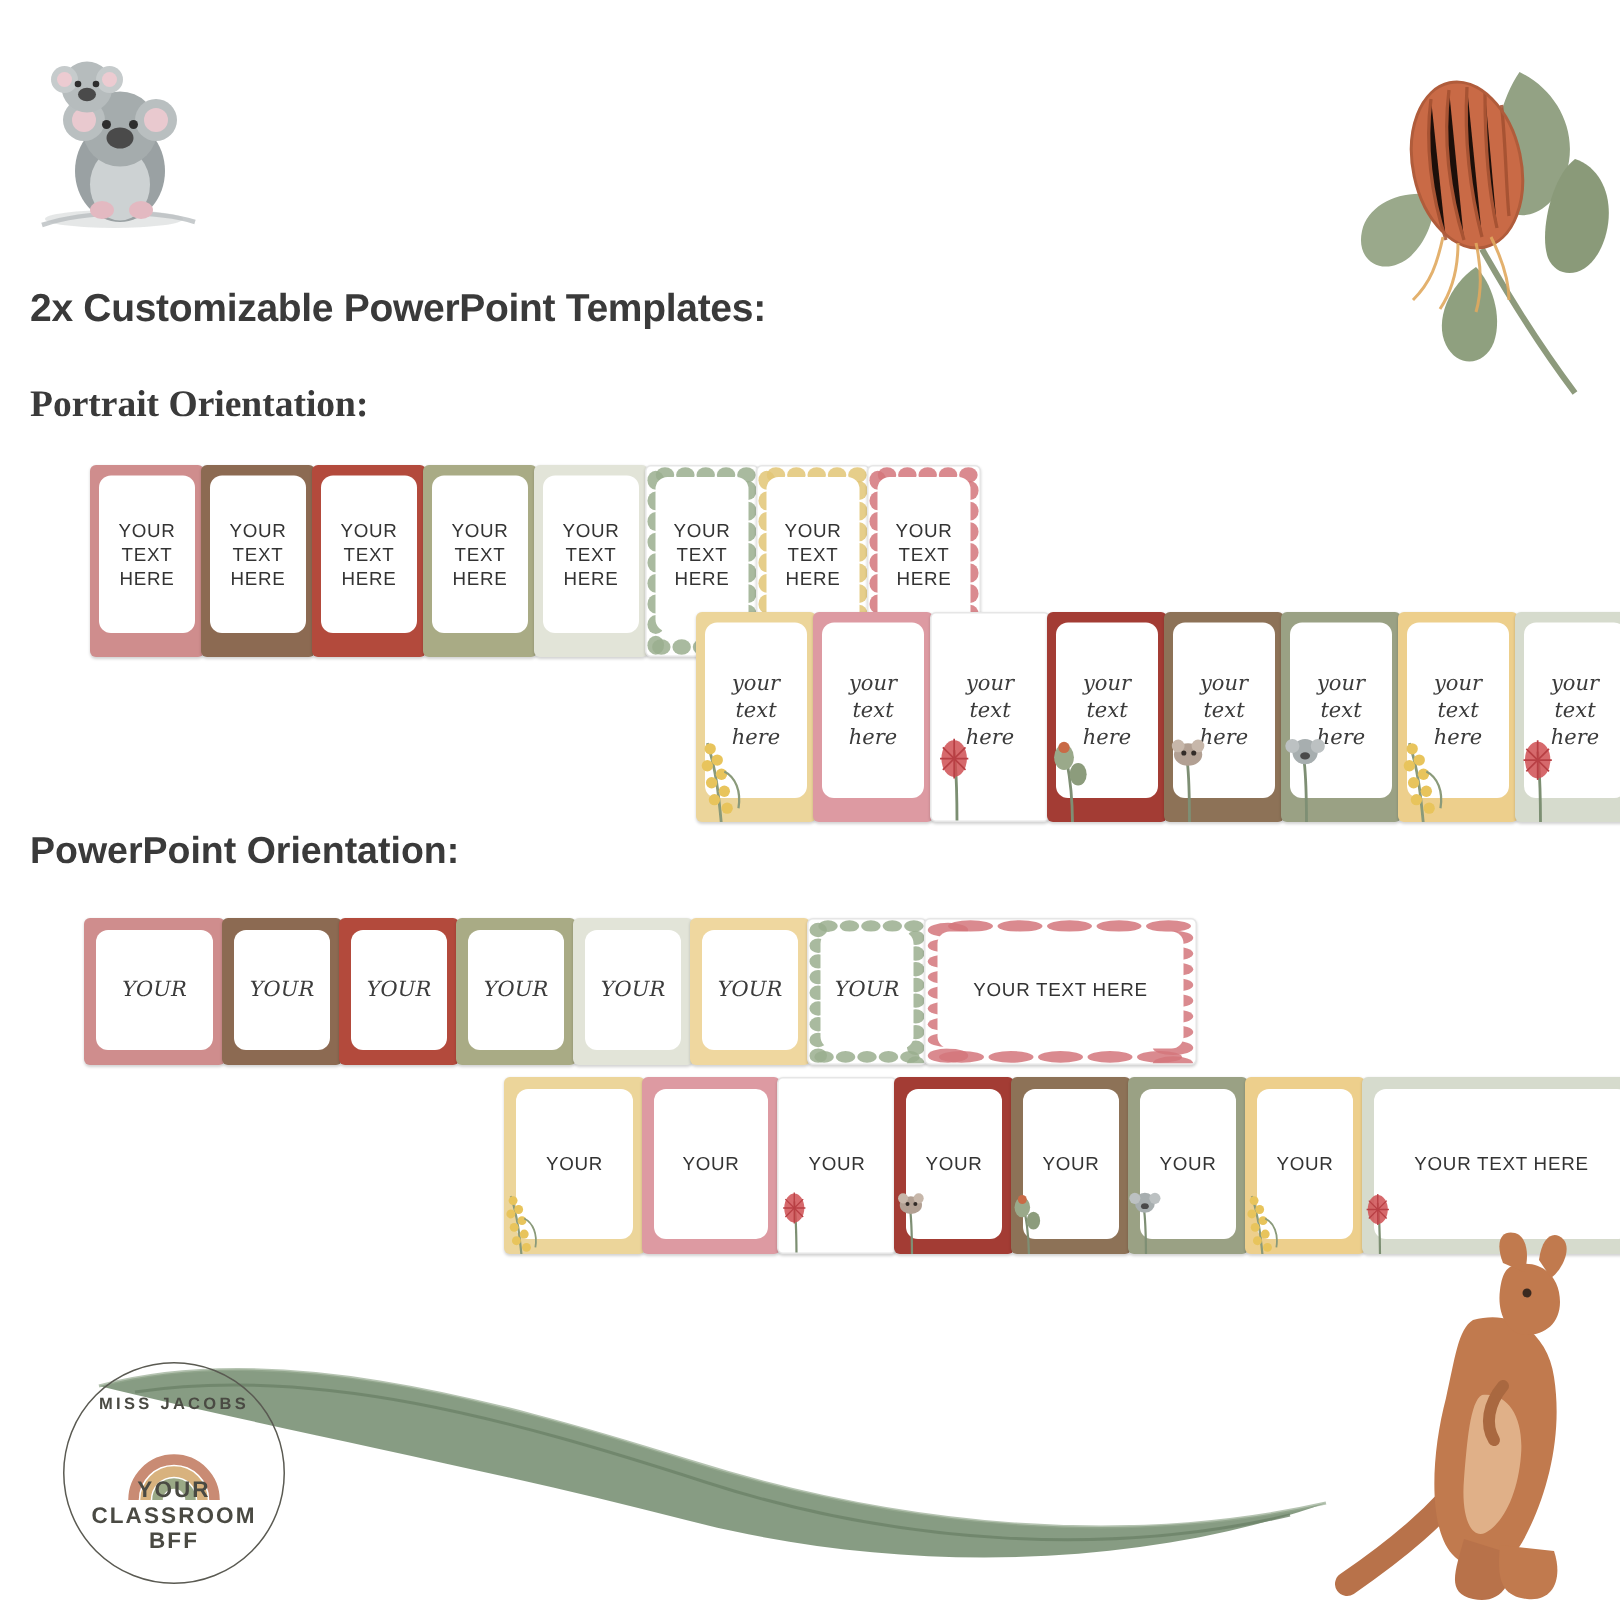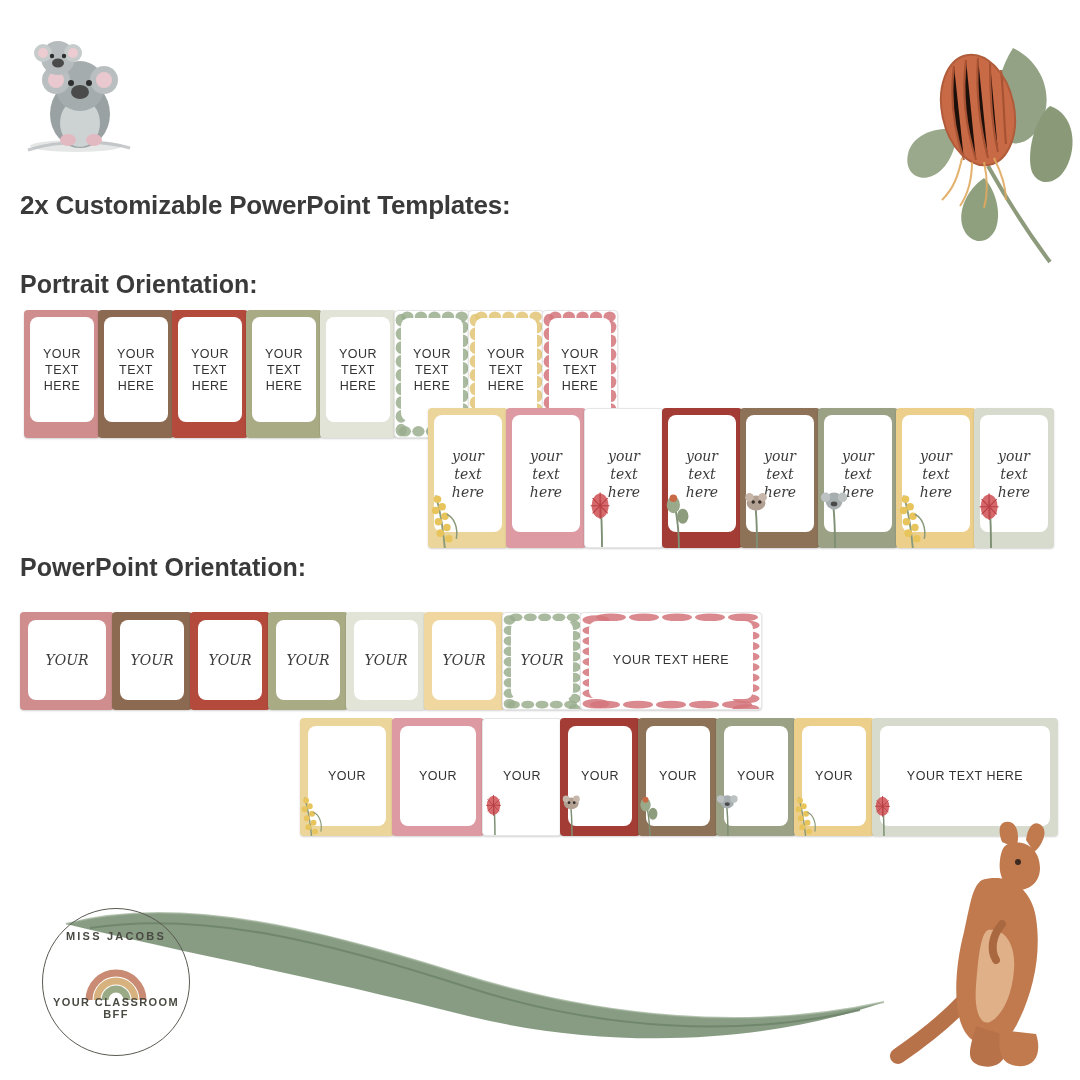--- a/index.html
+++ b/index.html
@@ -15,25 +15,25 @@
   
   .h-main{
     position:absolute;left:20px;top:190px;
     font-size:26px;font-weight:bold;color:#3a3a3a;
     letter-spacing:-0.2px;
   }
   .h-sec{
     position:absolute;left:20px;
     font-size:25px;font-weight:bold;color:#3a3a3a;
   }
-  #h-portrait{top:270px;}
+  #h-portrait{top:256px;font-family:Liberation Serif, serif;}
   #h-landscape{top:553px;}
 
   
-  .row{position:absolute;display:flex;align-items:flex-start;}
+  .row{position:absolute;display:flex;align-items:flex-start;margin-left:36px;}
 
   
   .pcard{
     position:relative;
     box-sizing:border-box;
     border-radius:4px;
     overflow:hidden;
     box-shadow:0 1px 2px rgba(0,0,0,.18);
     flex:0 0 auto;
   }
@@ -81,21 +81,21 @@
   }
   .logo .rainbow{
     position:absolute;left:50%;top:52%;transform:translate(-50%,-50%);
     width:62px;height:32px;
   }
   .logo-text-top,.logo-text-bot{
     position:absolute;left:0;right:0;text-align:center;
     font-size:11px;letter-spacing:2.2px;color:#4a4a43;font-weight:600;
   }
   .logo-text-top{top:22px;}
-  .logo-text-bot{bottom:36px;font-size:11px;letter-spacing:1.4px;}
+  .logo-text-bot{bottom:20px;font-size:15px;letter-spacing:1.4px;}
 
   
   .art{position:absolute;}
 </style>
 </head>
 <body>
 
 <div class="page">
 
   <svg class="art" style="left:18px;top:28px;" width="130" height="135" viewBox="0 0 130 135">

